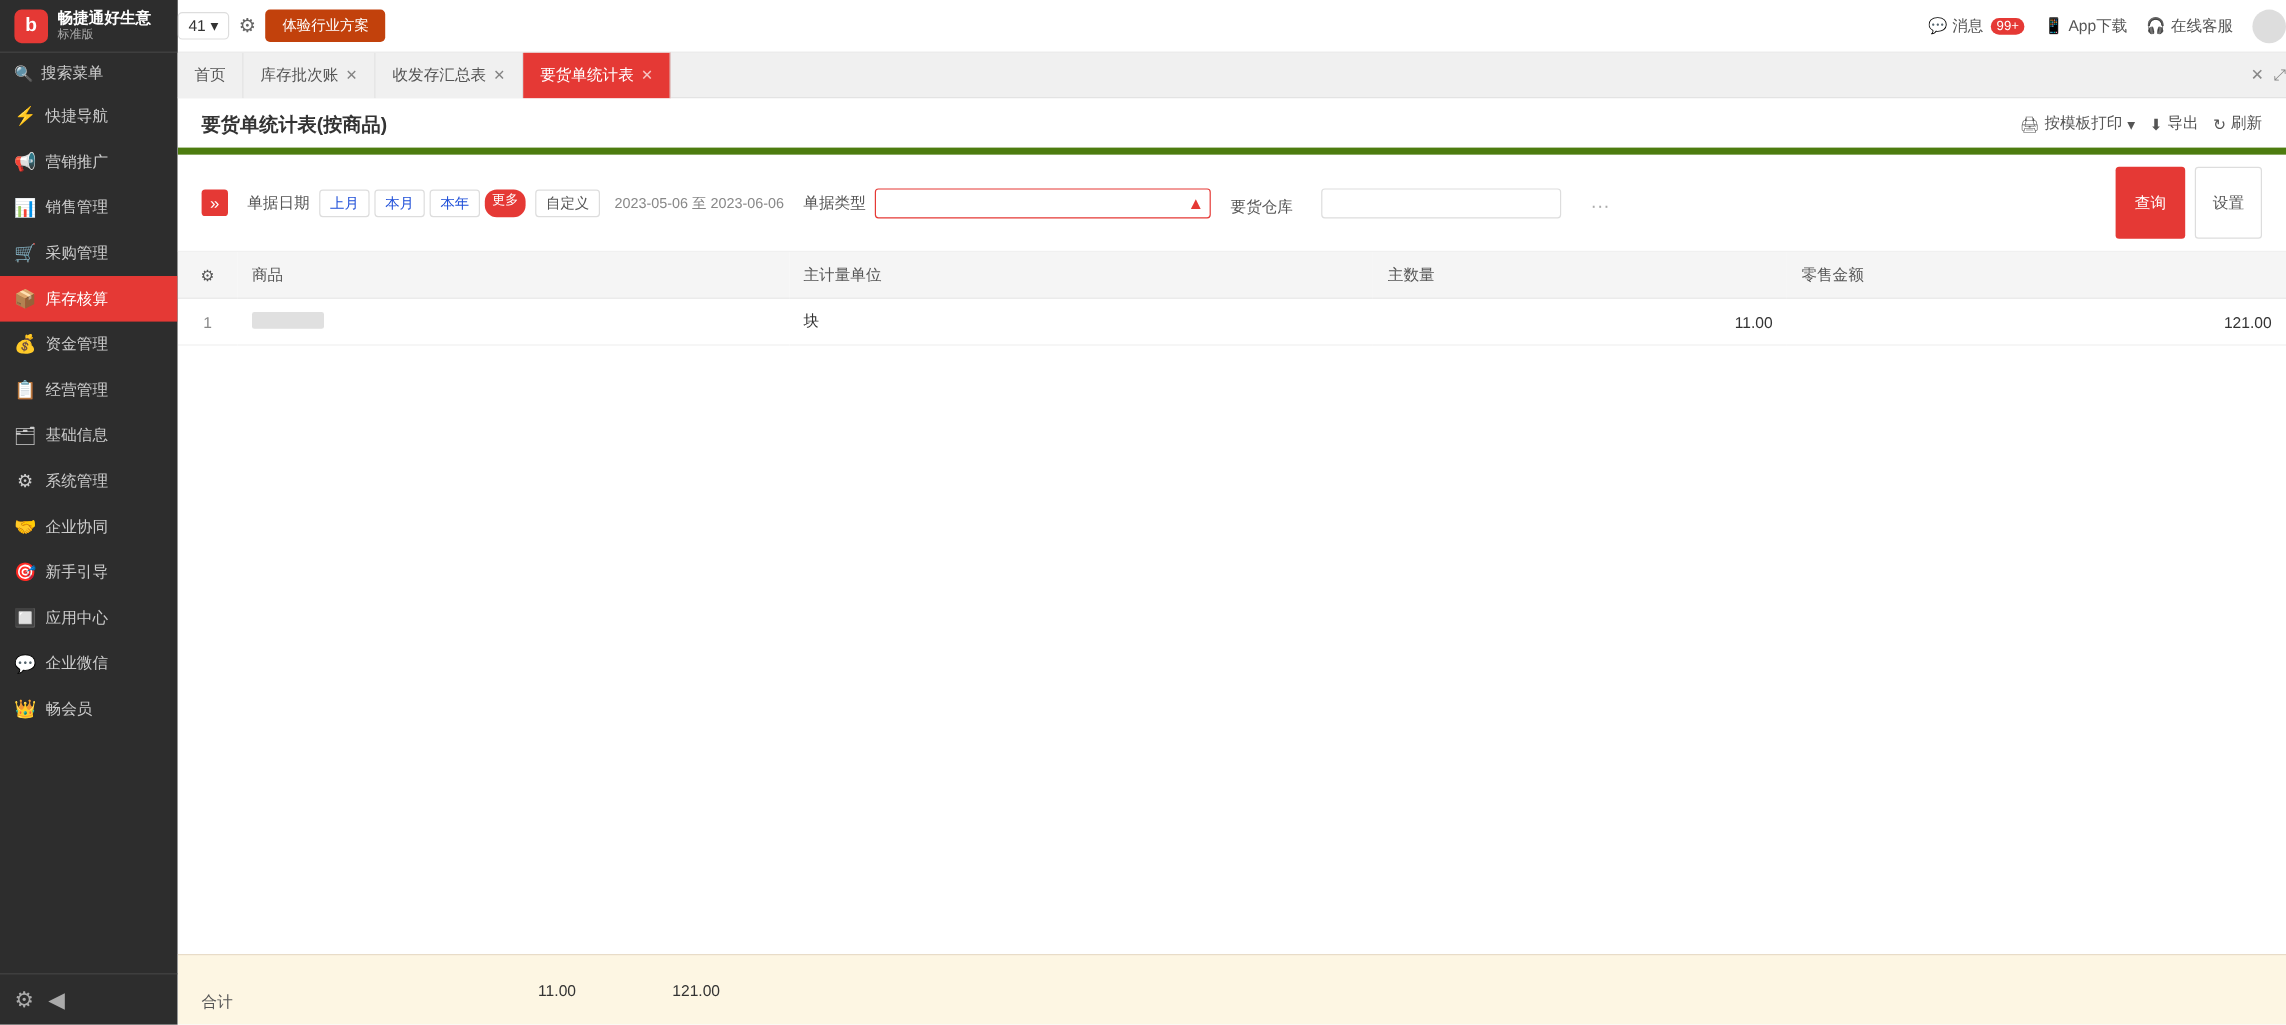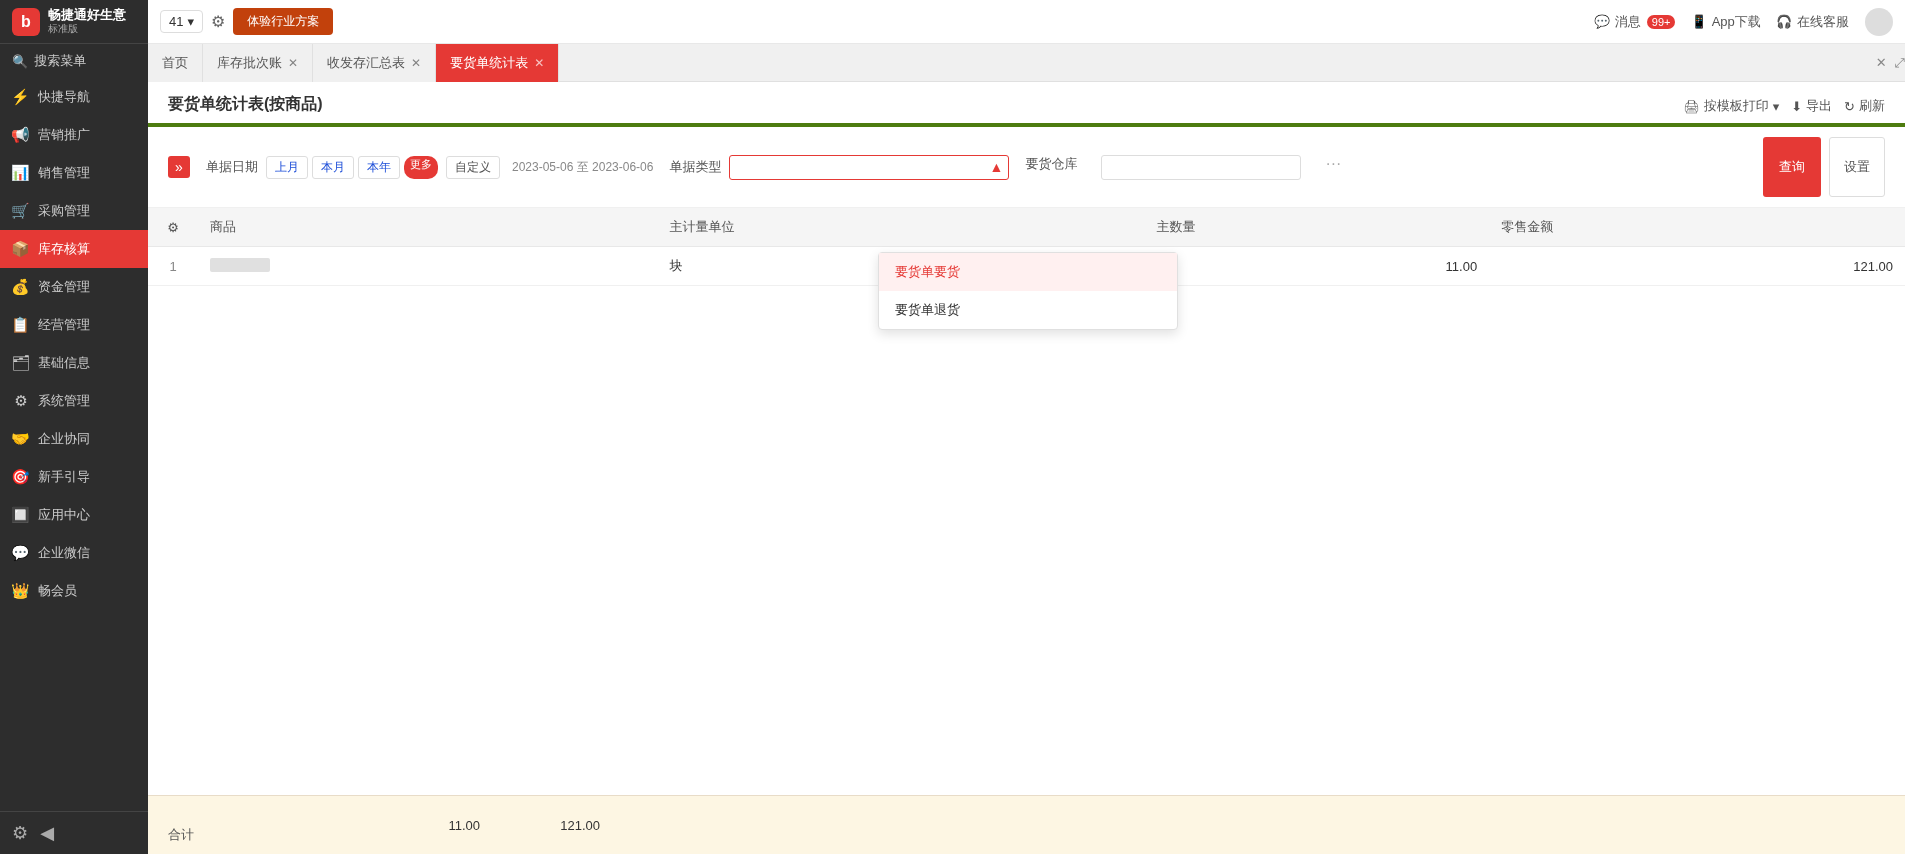--- a/index.html
+++ b/index.html
@@ -73,21 +73,21 @@
 
     
     .main-area { flex: 1; display: flex; flex-direction: column; height: 100%; overflow: hidden; }
 
     
     .topbar {
       height: 44px;
       background: #fff;
       display: flex;
       align-items: center;
-      padding: 0 12px;
+      padding: 0 0;
       border-bottom: 1px solid #e8e8e8;
       justify-content: space-between;
       flex-shrink: 0;
     }
     .topbar-left { display: flex; align-items: center; gap: 8px; }
     .topbar-store-select {
       display: flex;
       align-items: center;
       gap: 4px;
       border: 1px solid #ddd;
@@ -165,23 +165,23 @@
       gap: 8px;
       color: #888;
     }
 
     
     .content { flex: 1; overflow: hidden; display: flex; flex-direction: column; background: #fff; position: relative; }
 
     
     .page-header {
       padding: 12px 20px 8px;
-      border-bottom: 4px solid #4d7c0f;
-      display: flex;
-      align-items: flex-end;
+      border-bottom: 6px solid #4d7c0f;
+      display: flex;
+      align-items: flex-start;
       justify-content: space-between;
       flex-shrink: 0;
     }
     .page-title { font-size: 16px; font-weight: bold; color: #333; }
     .page-actions { display: flex; align-items: center; gap: 12px; }
     .page-action-btn {
       display: flex;
       align-items: center;
       gap: 4px;
       color: #555;
@@ -257,21 +257,21 @@
     }
     .filter-type-chevron {
       position: absolute;
       right: 6px;
       top: 50%;
       transform: translateY(-50%);
       color: #e53935;
       font-size: 14px;
       pointer-events: none;
     }
-    .filter-warehouse-group { display: flex; align-items: flex-start; gap: 24px; }
+    .filter-warehouse-group { display: flex; align-items: flex-end; gap: 24px; }
     .filter-warehouse-input {
       border: 1px solid #ddd;
       border-radius: 3px;
       padding: 4px 8px;
       font-size: 13px;
       width: 200px;
       outline: none;
       color: #333;
     }
     .filter-more-btn { color: #aaa; cursor: pointer; font-size: 16px; }
@@ -536,24 +536,20 @@
         <input class="filter-warehouse-input" value="" style="">
         <span class="filter-more-btn">···</span>
       </div>
 
       <div class="filter-actions">
         <button class="btn-query">查询</button>
         <button class="btn-settings">设置</button>
       </div>
     </div>
 
-    <div class="dropdown-overlay">
-      <div class="dropdown-item selected">要货单要货</div>
-      <div class="dropdown-item">要货单退货</div>
-    </div>
 
     <div class="table-wrap">
       <table>
         <thead>
           <tr>
             <th><span>⚙</span></th>
             <th>商品</th>
             <th>主计量单位</th>
             <th>主数量</th>
             <th>零售金额</th>

